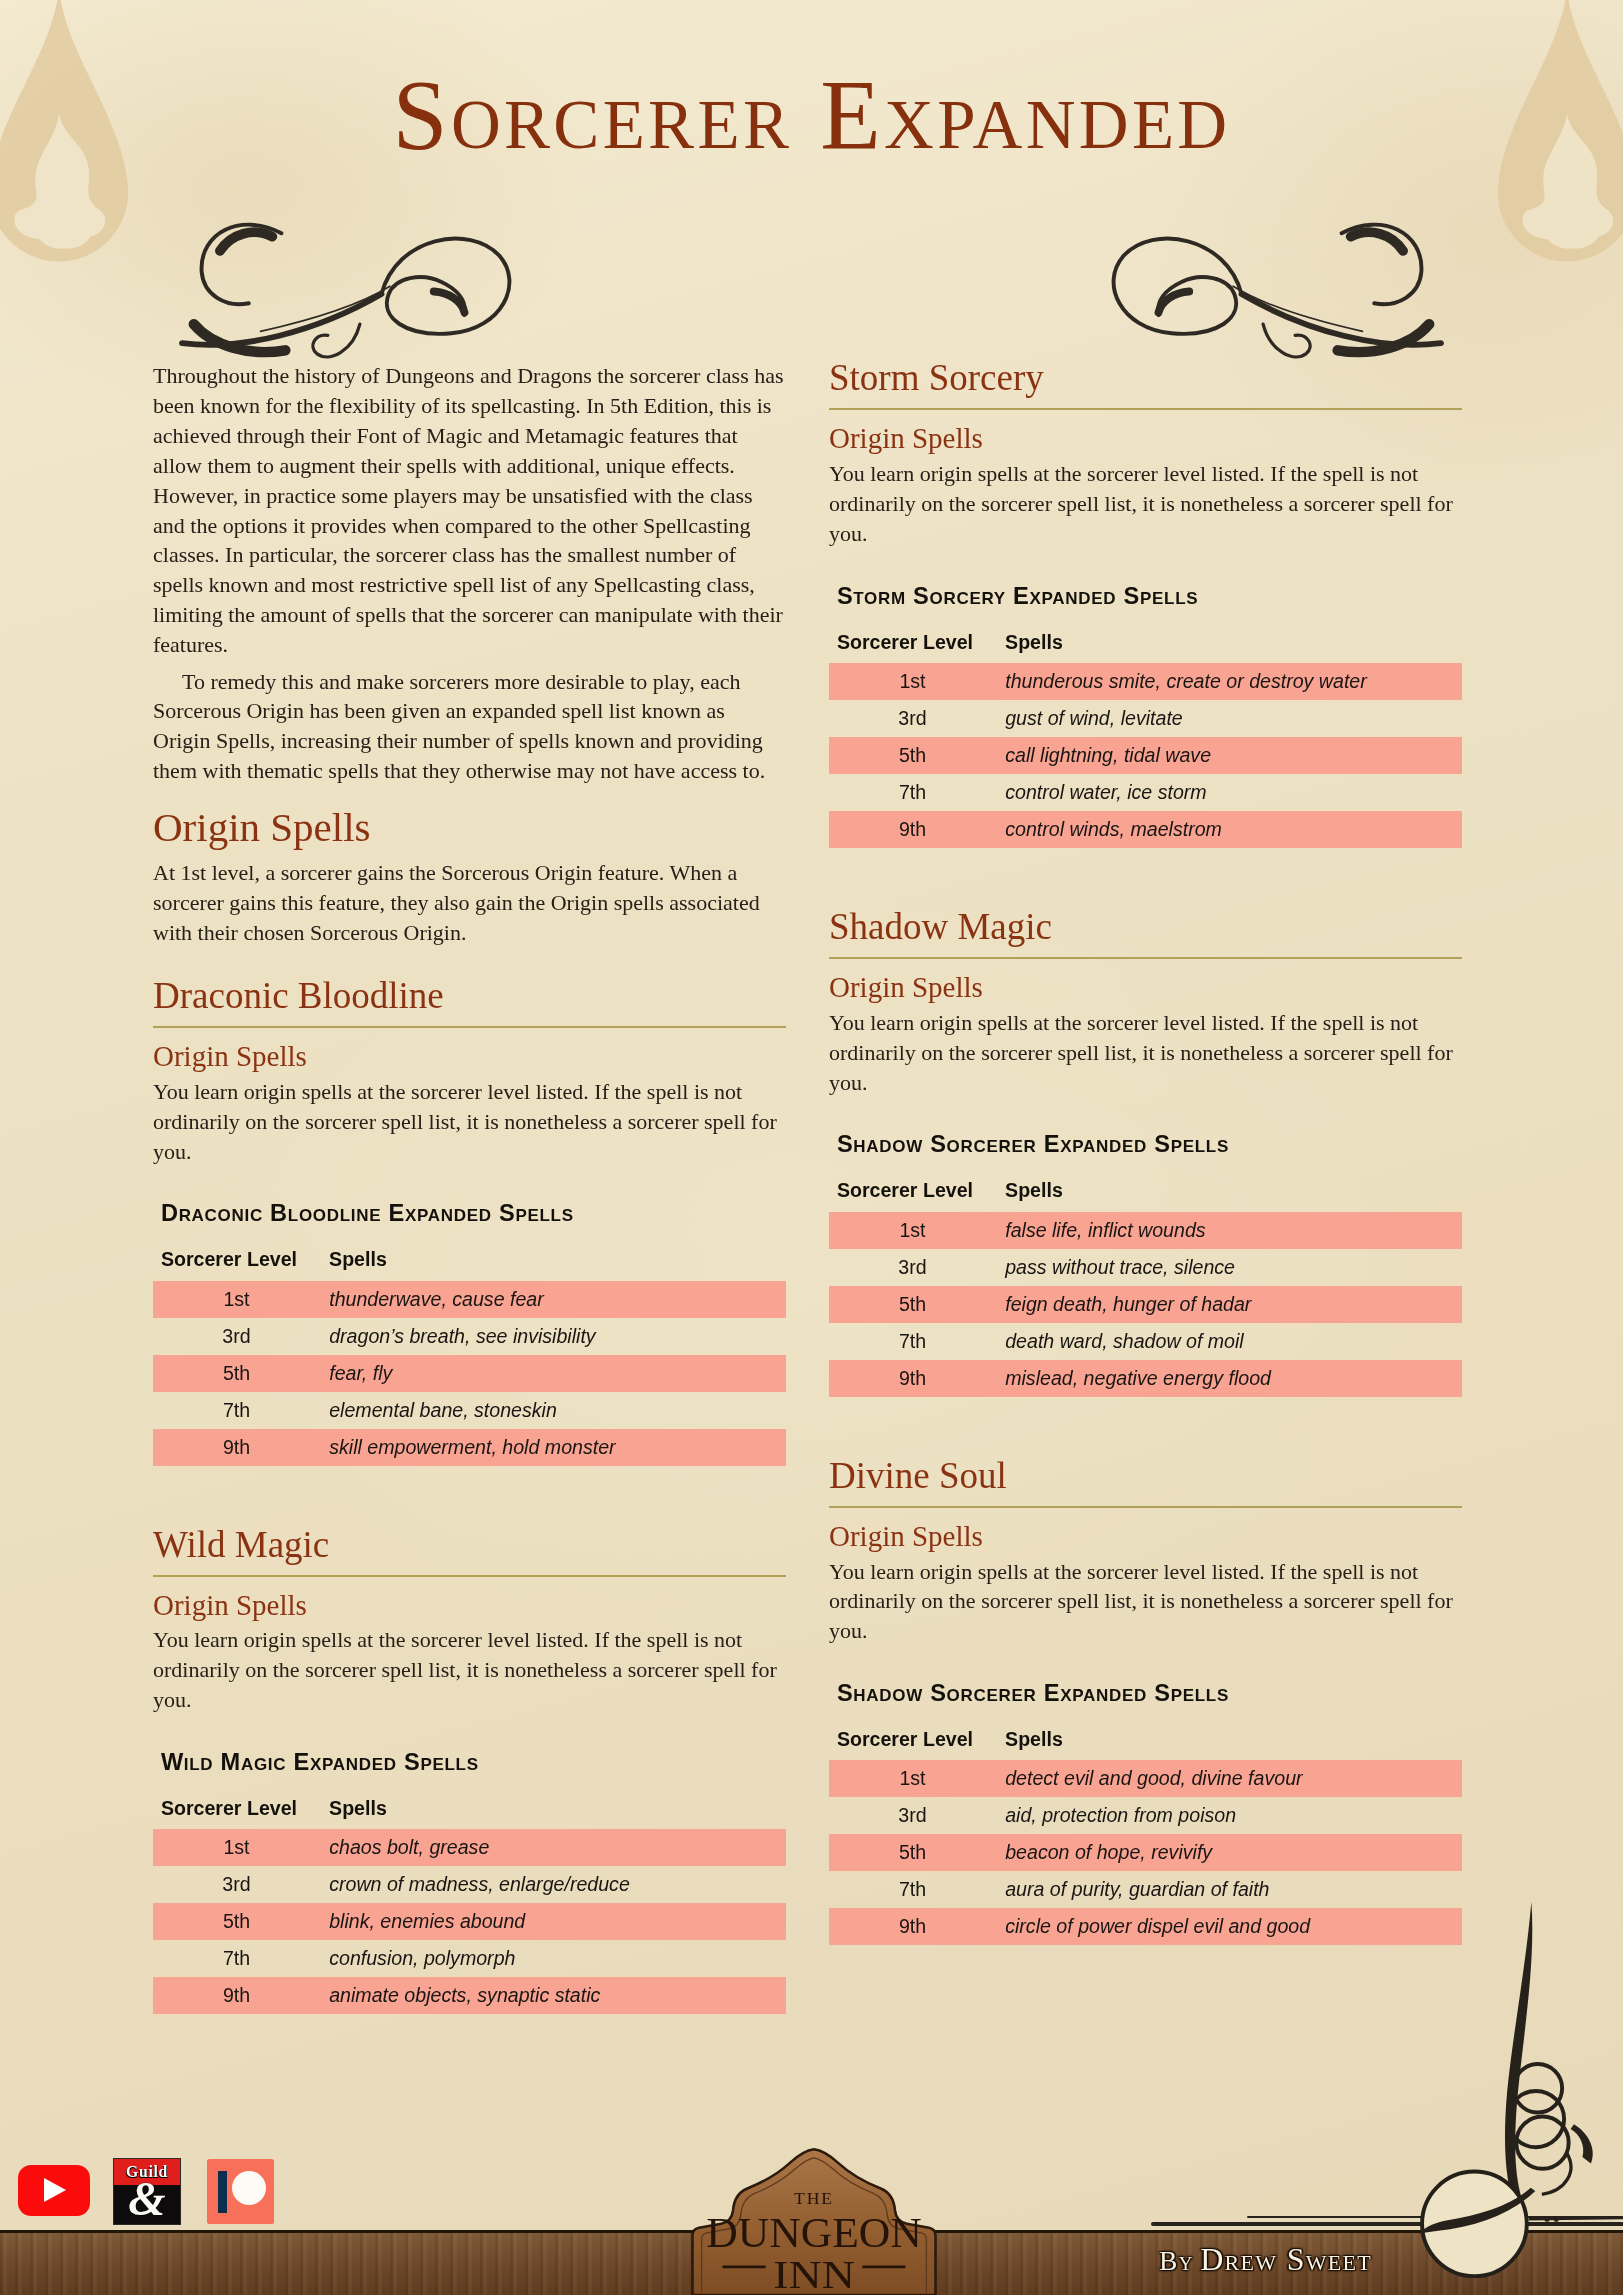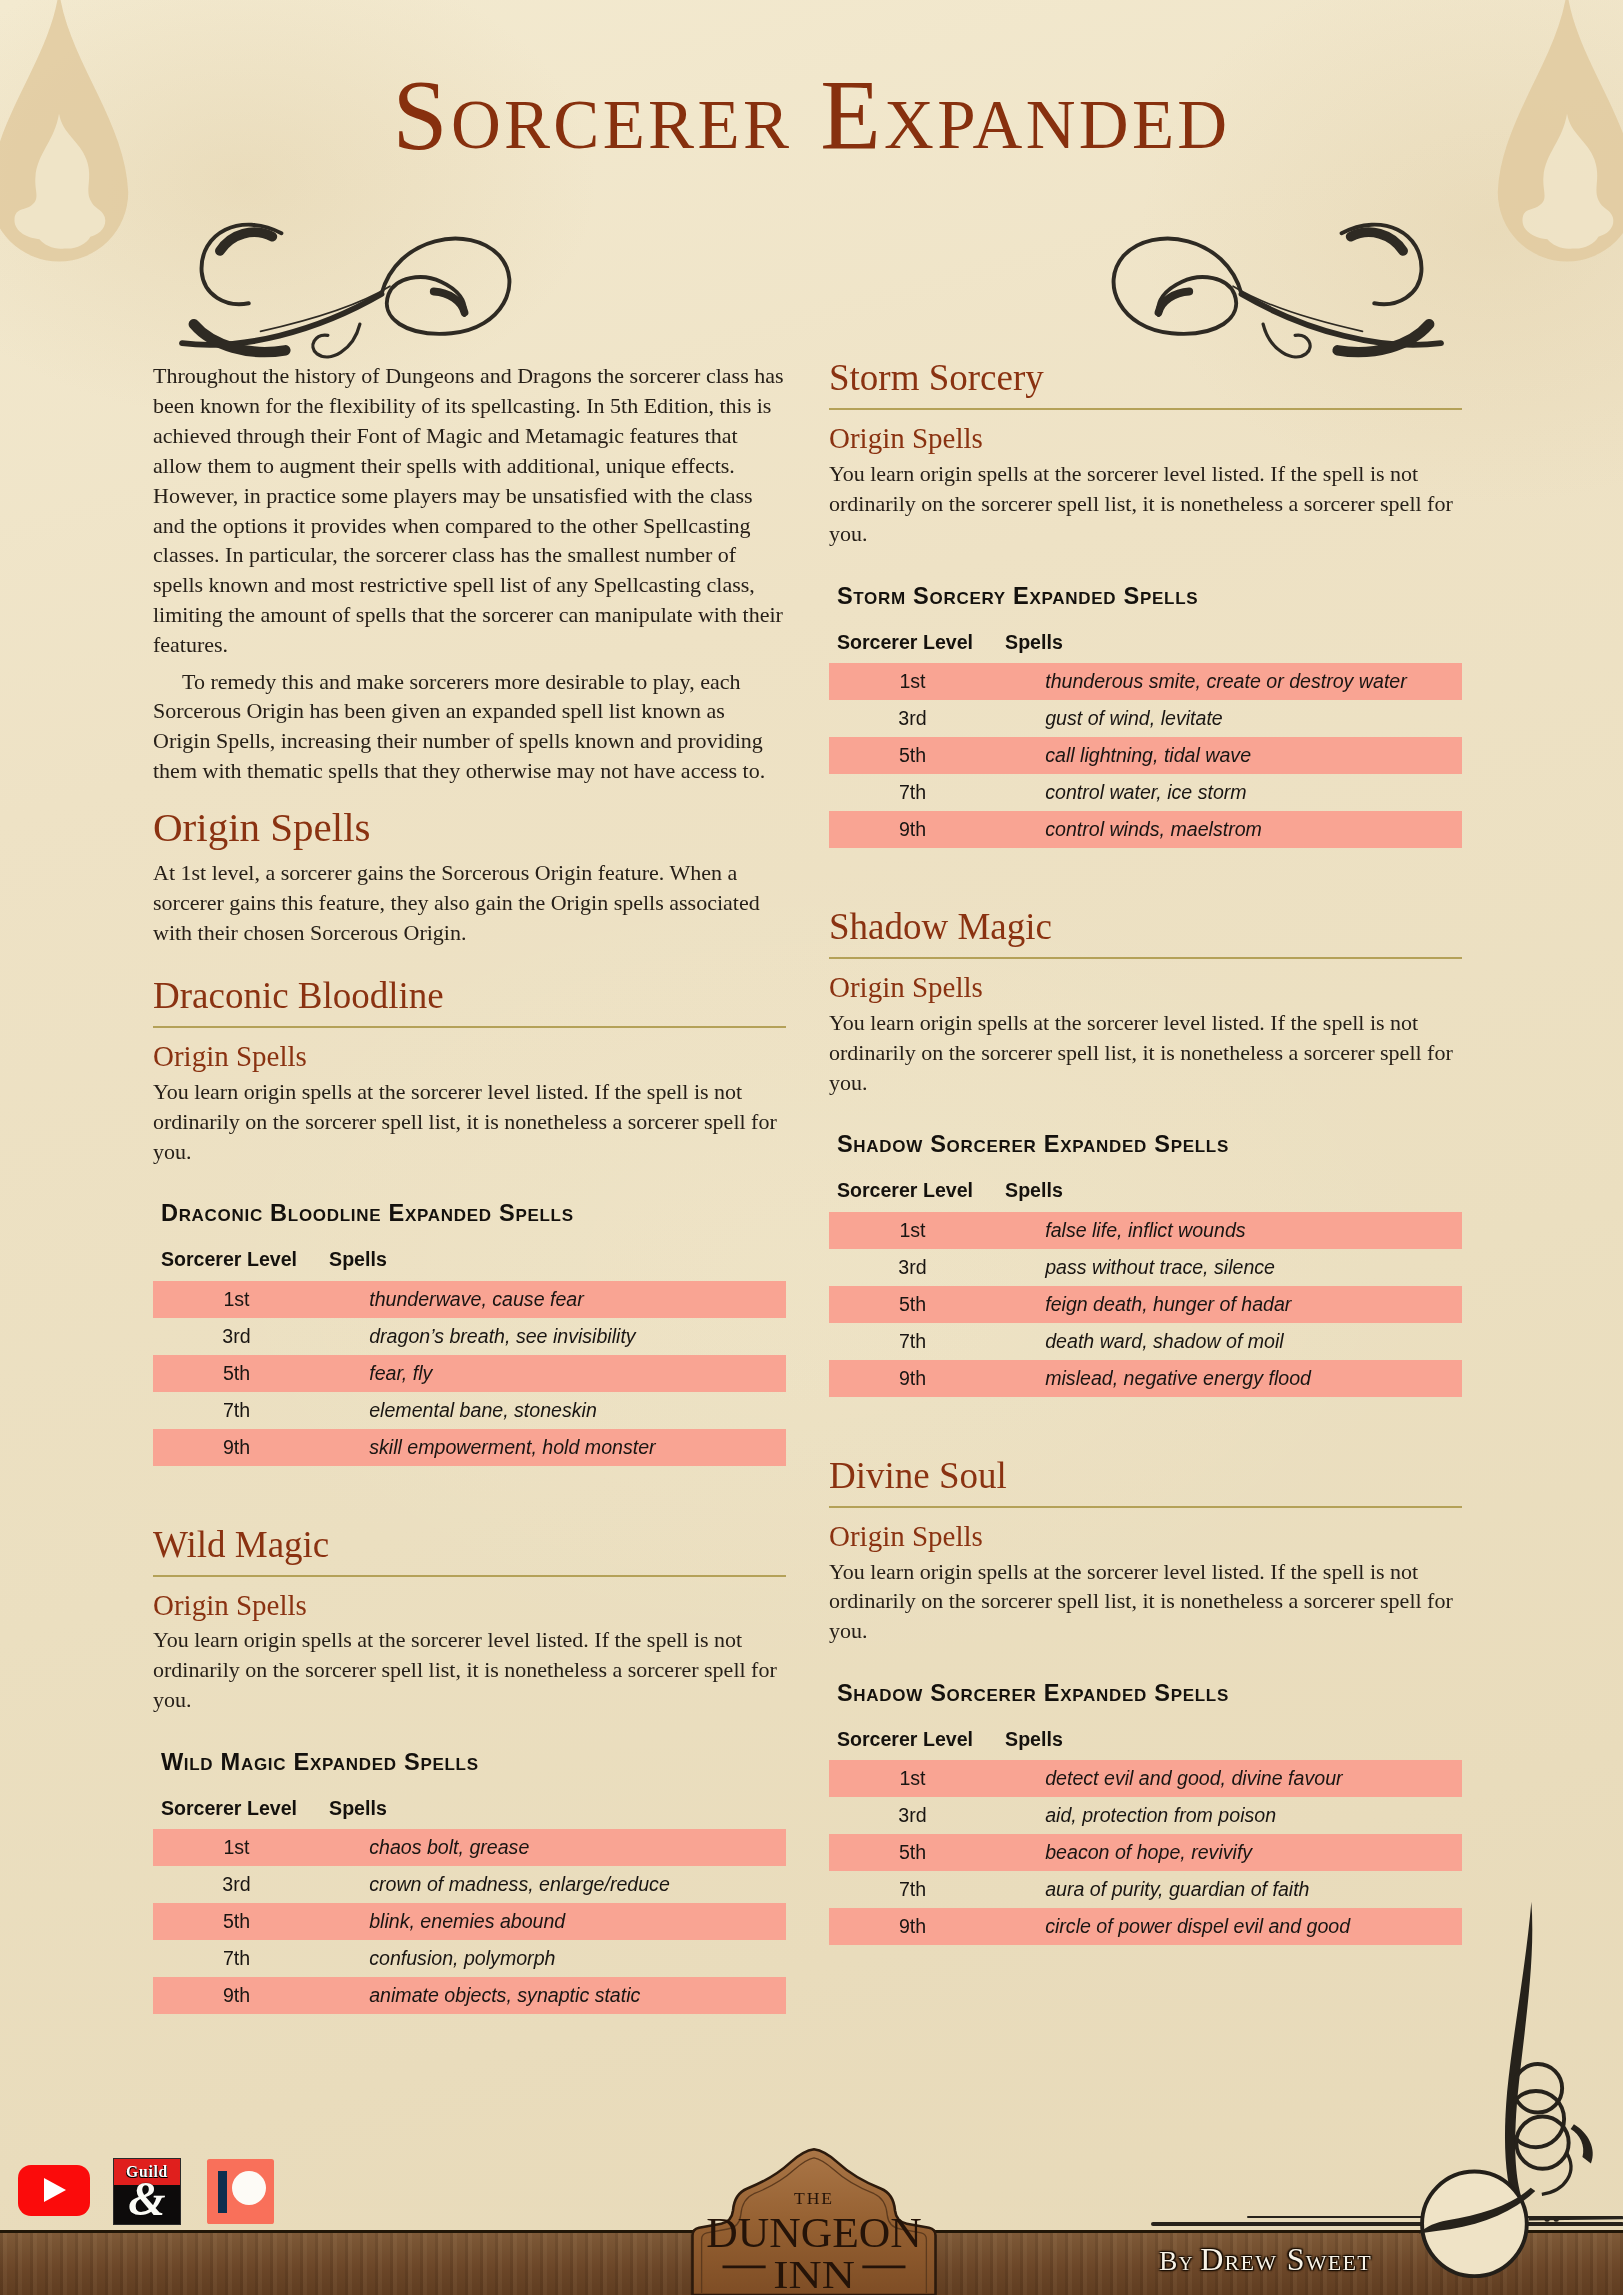--- a/index.html
+++ b/index.html
@@ -36,21 +36,21 @@
   .big-head{font-size:41px; font-weight:normal; color:#8a3211; margin:19.6px 0 9.2px 0; line-height:1.05;}
   .sec-head{font-size:37px; font-weight:normal; color:#8a3211; margin:0; padding-bottom:10.5px;
     border-bottom:2px solid #b4a158; line-height:1.05;}
   .sec-gap{margin-top:60px;}
   .sub-head{font-size:29px; font-weight:normal; color:#8a3211; margin:13px 0 5.2px 0; line-height:1.05;}
   
   .spell-table{margin-top:34px; font-family:"Liberation Sans", sans-serif;}
   .t-title{font-variant:small-caps; font-weight:700; font-size:23.6px; color:#14110d;
     letter-spacing:0.7px; padding-left:7.9px; margin-bottom:17px;}
   .t-head{display:flex; font-weight:700; font-size:19.6px; color:#14110d; padding:3.9px 0 9.2px 0;}
-  .t-row{display:flex; align-items:center; height:37px; font-size:19.6px; color:#191512;gap:40px;}
+  .t-row{display:flex; align-items:center; height:37px; font-size:19.6px; color:#191512;}
   .t-row.pink{background:#f9a493;}
   .c-lvl{width:167px; text-align:center; flex:0 0 auto;}
   .t-head .c-lvl{text-align:left; padding-left:7.9px; width:159px;}
   .c-sp{flex:1; padding-left:9.2px; font-style:italic;}
   .t-head .c-sp{font-style:normal;}
   
   .wood-bar{position:absolute; left:0; top:2230px; width:1623px; height:65px; z-index:2;
     background:
       repeating-linear-gradient(90deg, rgba(20,10,2,.10) 0 3.3px, rgba(255,230,190,.05) 3.3px 7.2px, rgba(0,0,0,0) 7.2px 15px),
       linear-gradient(#7e5a38, #6b4628 55%, #5e3c20);

